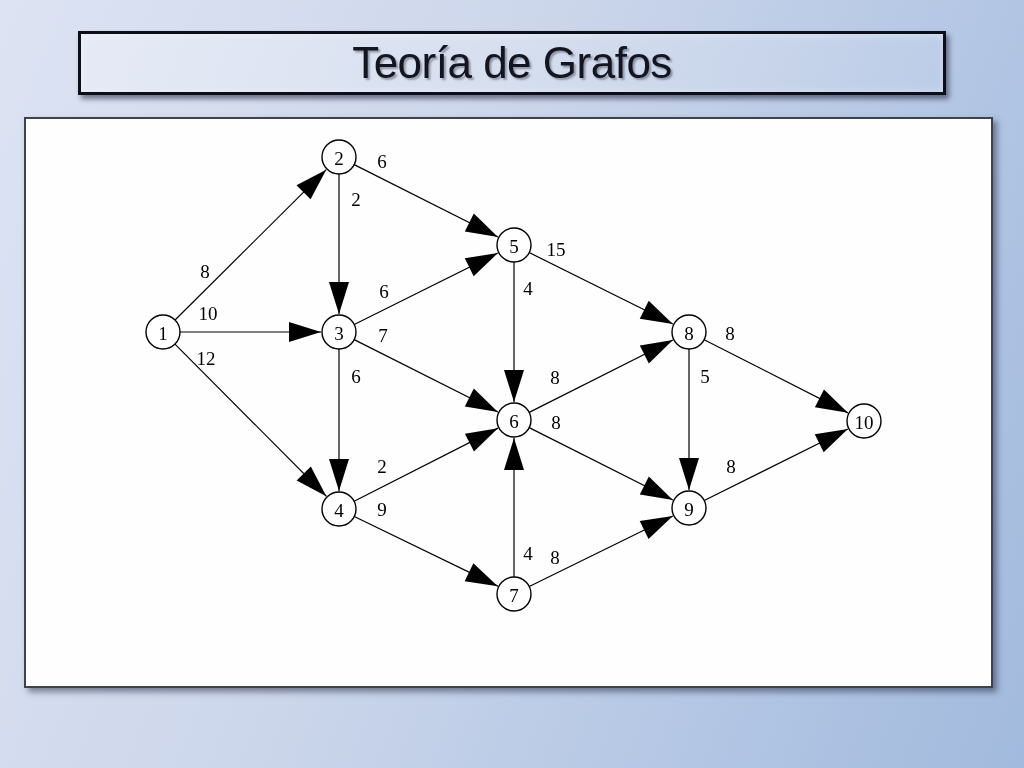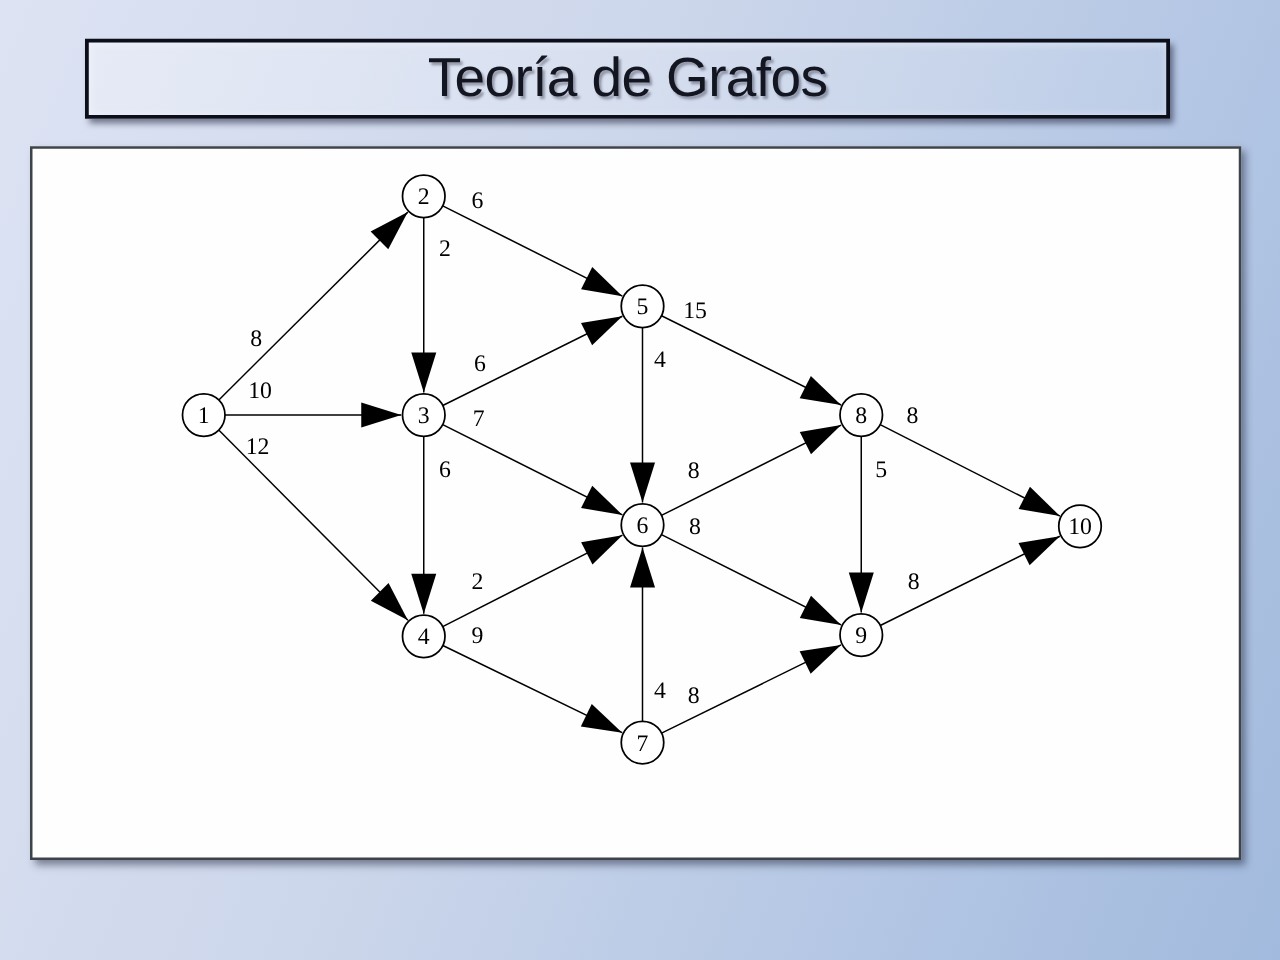--- a/index.html
+++ b/index.html
@@ -9,21 +9,21 @@
     height: 768px;
     overflow: hidden;
     font-family: "Liberation Sans", sans-serif;
   }
   body {
     position: relative;
     background: linear-gradient(112deg, #dde3f3 0%, #cdd7eb 40%, #b3c6e4 75%, #a2badd 100%);
   }
   .title-bar {
     position: absolute;
-    left: 68px;
+    left: 78px;
     top: 31px;
     width: 862px;
     height: 58px;
     border: 3px solid #0c0e1a;
     background: linear-gradient(112deg, rgba(255,255,255,0.30) 0%, rgba(255,255,255,0.18) 55%, rgba(255,255,255,0.10) 100%);
     box-shadow: 3px 4px 5px rgba(25, 30, 55, 0.55), inset 1px 1px 8px rgba(255,255,255,0.45);
     display: flex;
     align-items: center;
     justify-content: center;
   }

